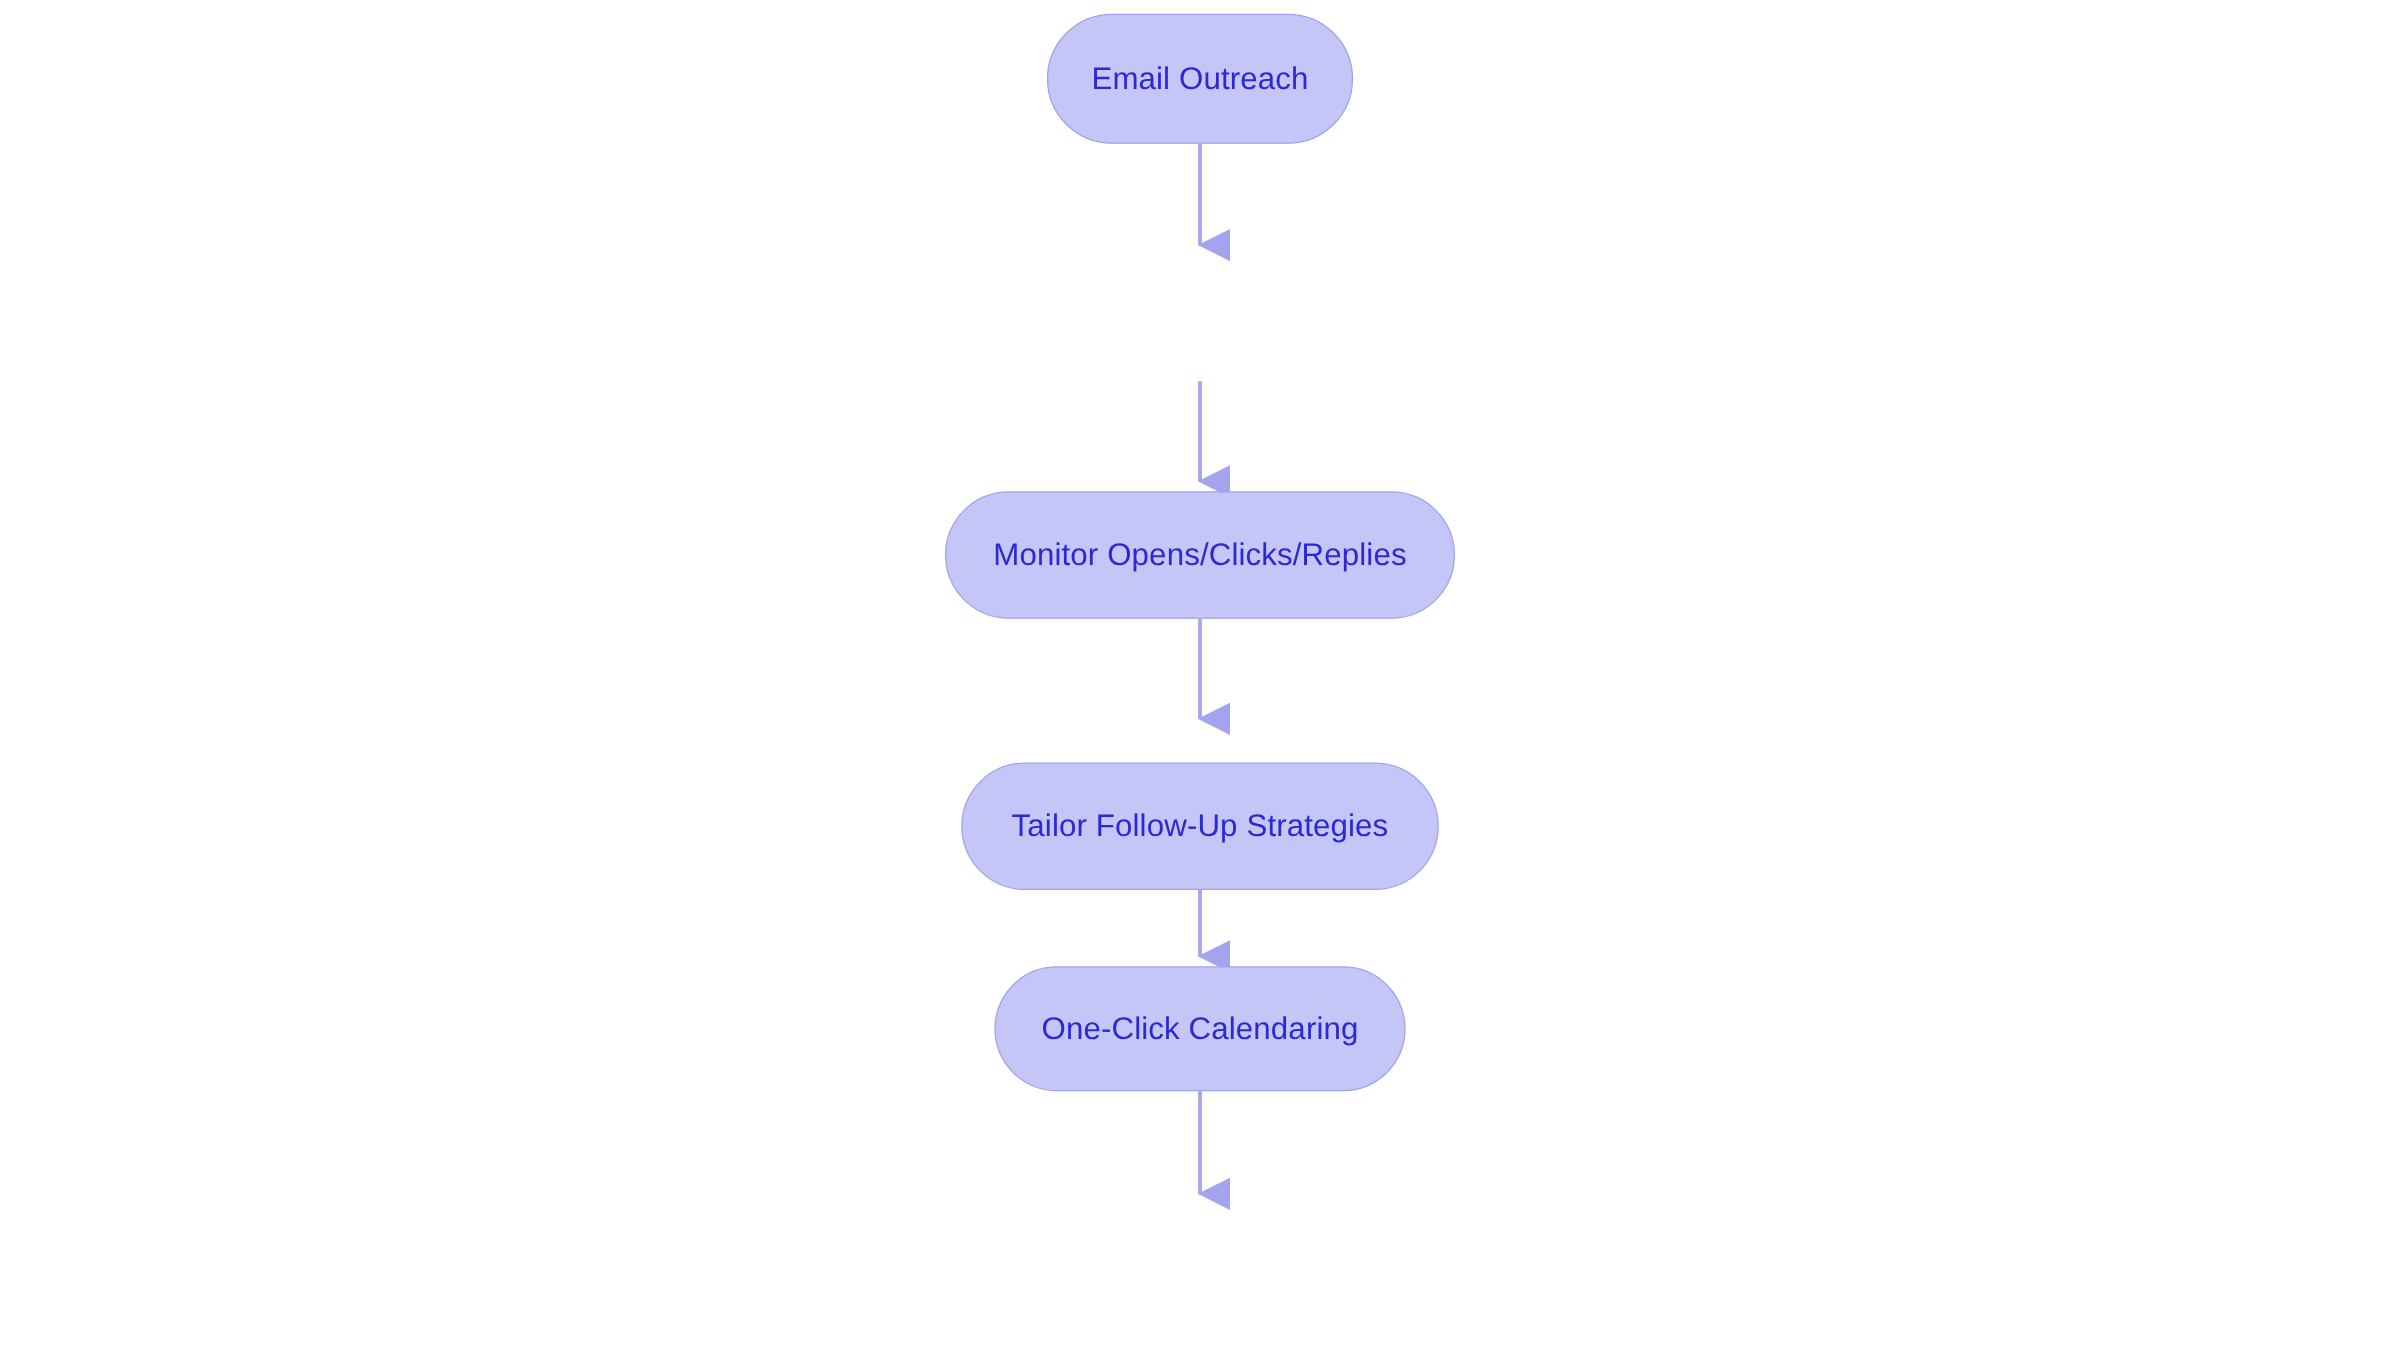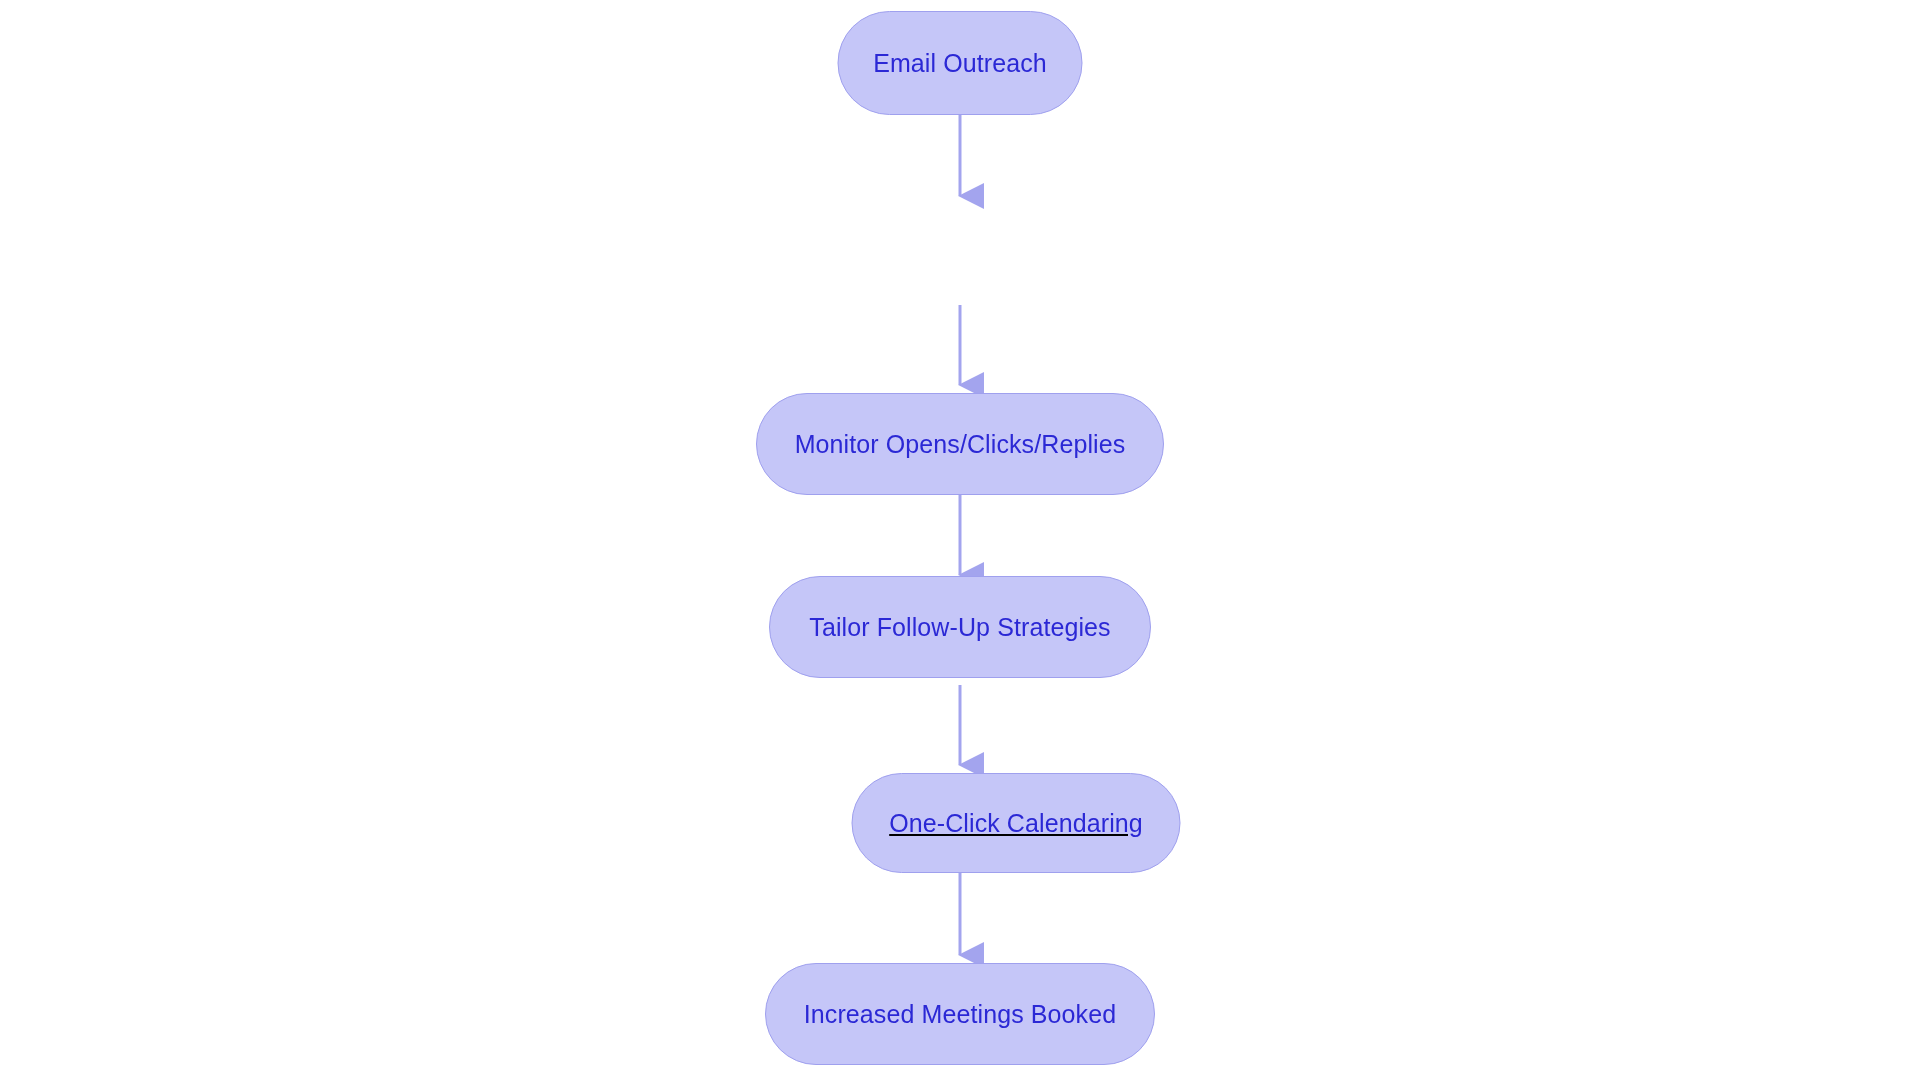--- a/index.html
+++ b/index.html
@@ -97,26 +97,23 @@
 
     <div class="flow-node" style="left:960px; top:11px; width:245px; height:104px;">
       <span class="flow-node-label">Email Outreach</span>
     </div>
 
 
     <div class="flow-node" style="left:960px; top:393px; width:408px; height:102px;text-align:right;">
       <span class="flow-node-label">Monitor Opens/Clicks/Replies</span>
     </div>
 
-    <div class="flow-node" style="left:960px; top:576px; width:382px; height:102px;align-items:center;">
+    <div class="flow-node" style="left:960px; top:610px; width:382px; height:102px;align-items:center;">
       <span class="flow-node-label">Tailor Follow-Up Strategies</span>
     </div>
 
-    <div class="flow-node" style="left:1016px; top:773px; width:329px; height:100px;text-decoration:underline;">
+    <div class="flow-node" style="left:960px; top:773px; width:329px; height:100px;">
       <span class="flow-node-label">One-Click Calendaring</span>
     </div>
 
-    <div class="flow-node" style="left:960px; top:963px; width:390px; height:102px;">
-      <span class="flow-node-label">Increased Meetings Booked</span>
-    </div>
 
   </div>
 </div>
 
 </body></html>

